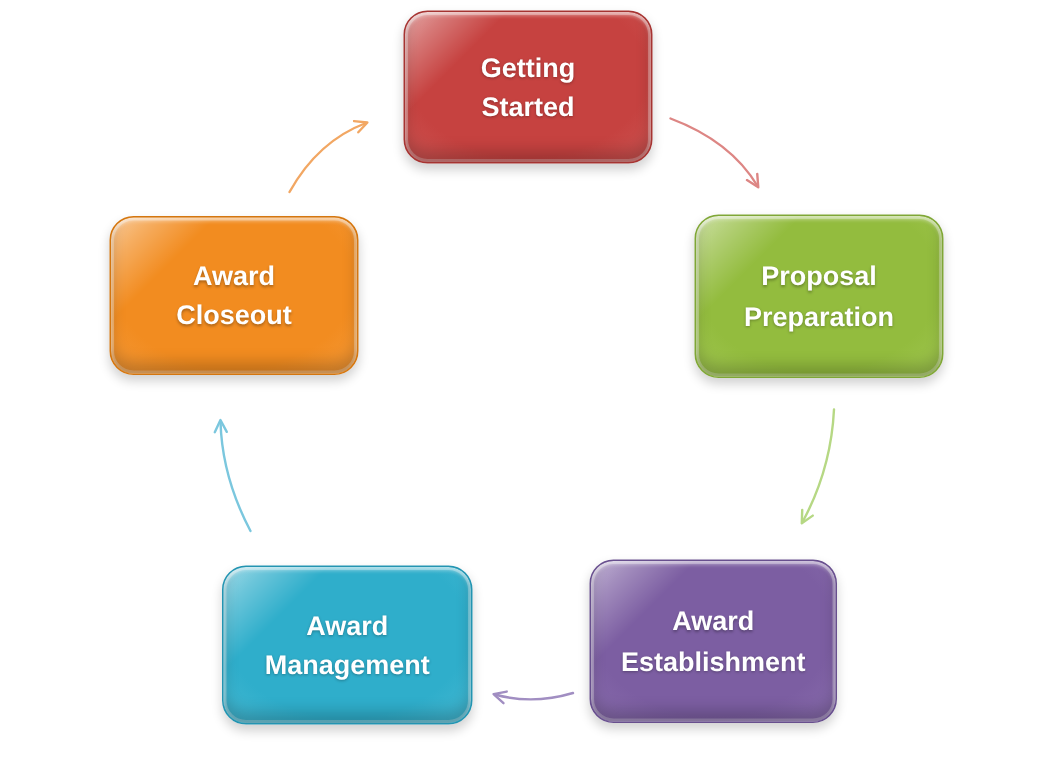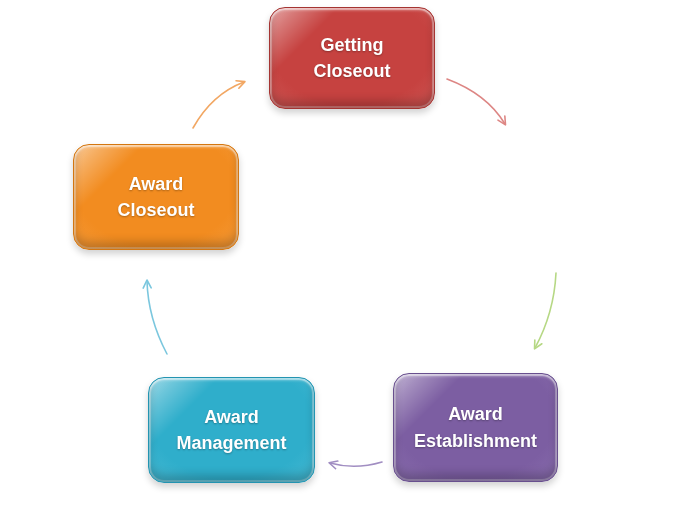--- a/index.html
+++ b/index.html
@@ -80,23 +80,27 @@
     </defs>
     <path d="M193,128 Q212,94 244,82" fill="none" stroke-width="1.6" stroke-linecap="round" marker-end="url(#arrowhead-0)" stroke="#F2A763"></path>
     <path d="M447,79 Q487,94 505,124" fill="none" stroke-width="1.6" stroke-linecap="round" marker-end="url(#arrowhead-1)" stroke="#DD8684"></path>
     <path d="M556,273 Q554,313 535,348" fill="none" stroke-width="1.6" stroke-linecap="round" marker-end="url(#arrowhead-2)" stroke="#B6D884"></path>
     <path d="M382,462 Q355,470 330,463" fill="none" stroke-width="1.6" stroke-linecap="round" marker-end="url(#arrowhead-3)" stroke="#A18EC2"></path>
     <path d="M167,354 Q148,318 147,281" fill="none" stroke-width="1.6" stroke-linecap="round" marker-end="url(#arrowhead-4)" stroke="#7BC7DE"></path>
   </svg>
 
   <div class="node node-0" style="--c-main: #C64240; --c-light: #D97976; --c-dark: #9C2E2C; --c-border: #A53432;">
     <span class="node-label">Getting
-Closeout</span>
+Started</span>
   </div>
 
+  <div class="node node-1" style="--c-main: #93BC3E; --c-light: #B8D873; --c-dark: #769C2F; --c-border: #7FA636;">
+    <span class="node-label">Proposal
+Preparation</span>
+  </div>
 
   <div class="node node-2" style="--c-main: #7C5EA2; --c-light: #A088C0; --c-dark: #5C4480; --c-border: #684F8E;">
     <span class="node-label">Award
 Establishment</span>
   </div>
 
   <div class="node node-3" style="--c-main: #2FAECB; --c-light: #6FCCE0; --c-dark: #1E8BA6; --c-border: #2394B1;">
     <span class="node-label">Award
 Management</span>
   </div>

